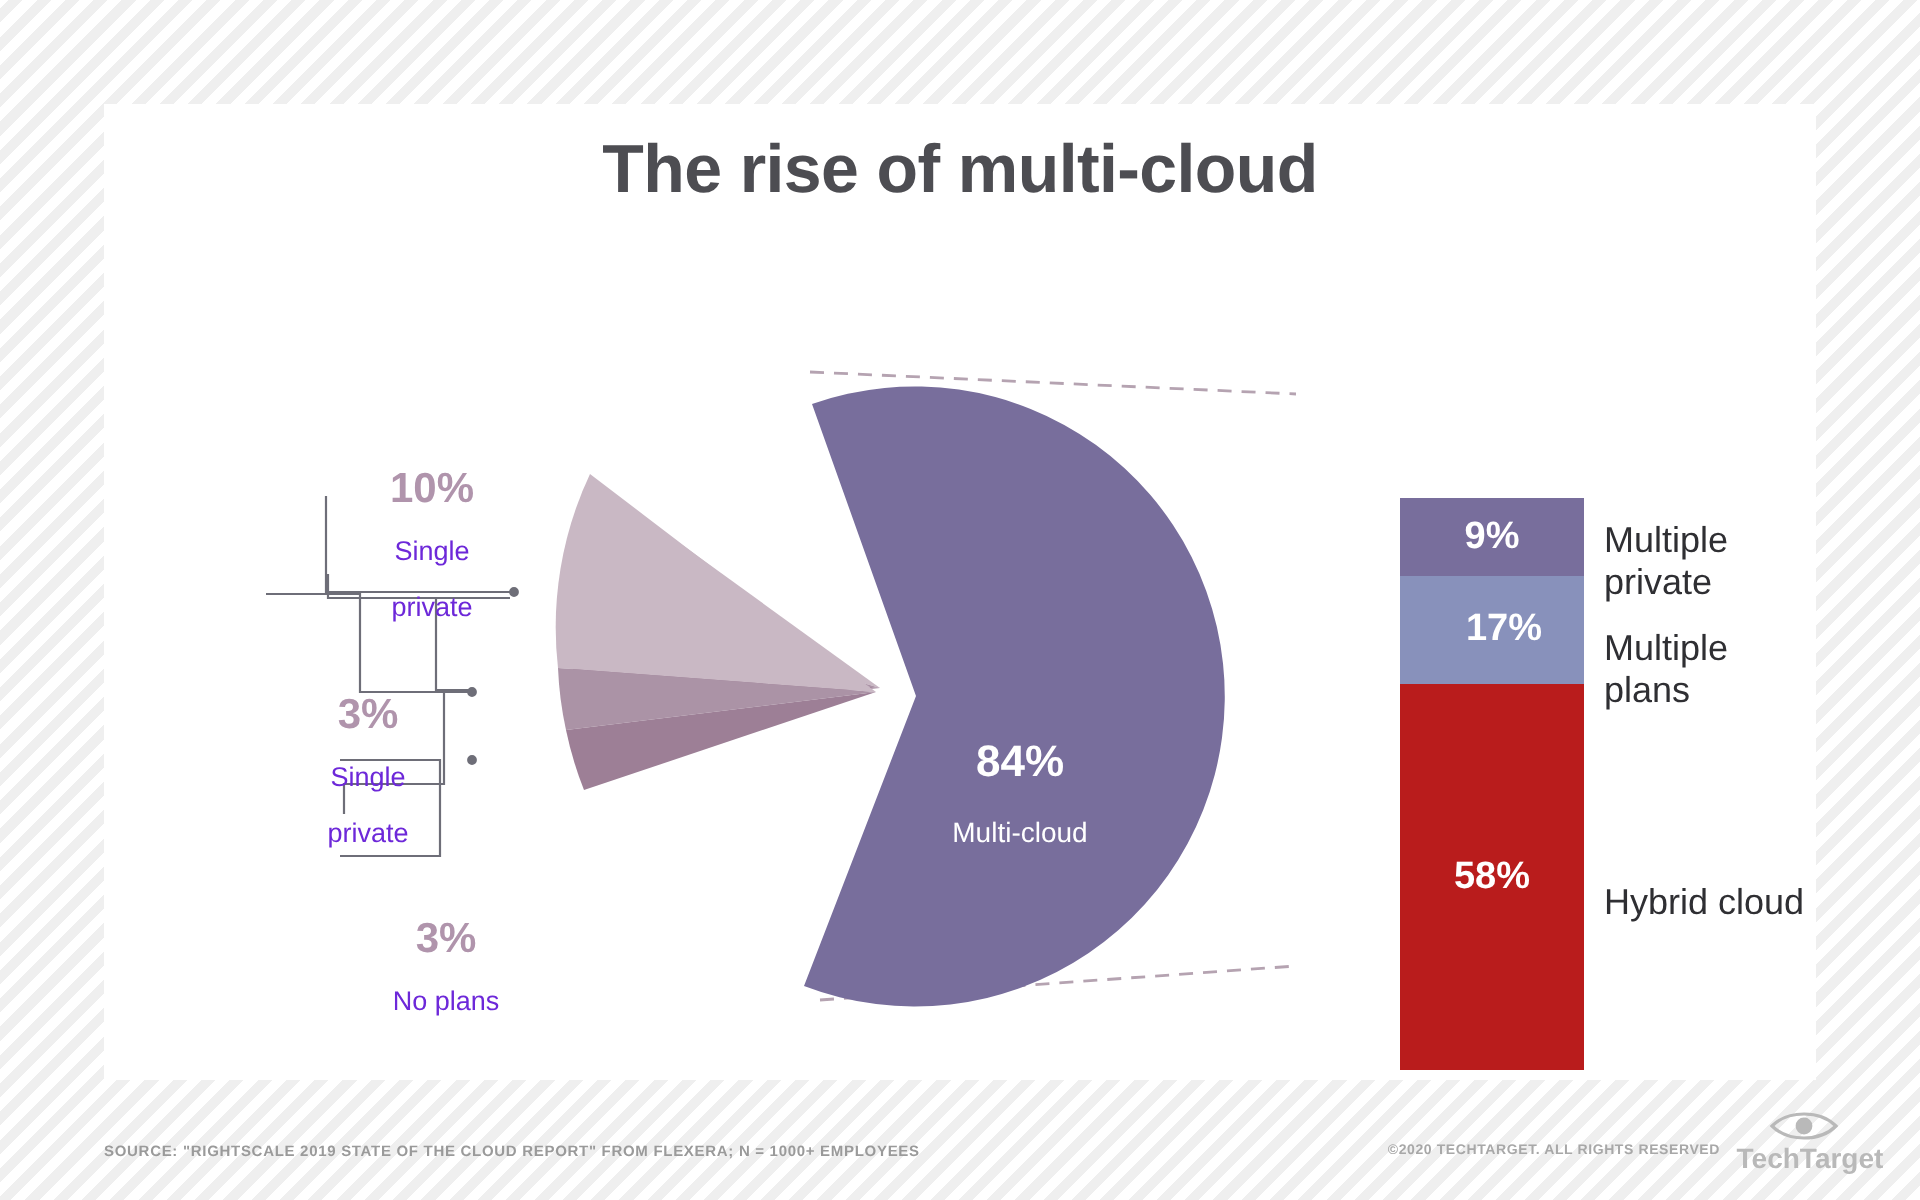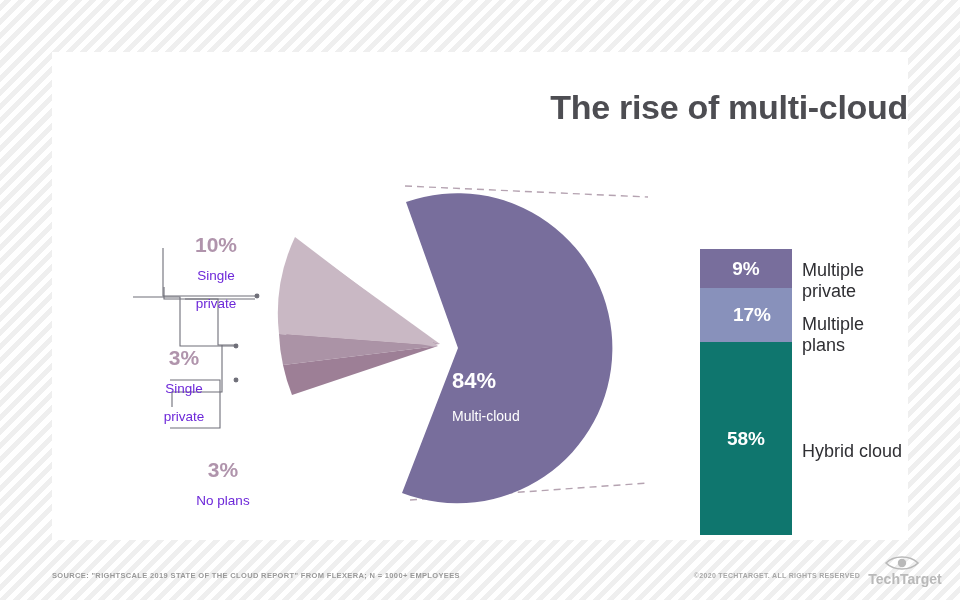--- a/index.html
+++ b/index.html
@@ -10,38 +10,38 @@
     background-image:repeating-linear-gradient(
       -45deg,
       #ffffff 0px, #ffffff 5px,
       #efefef 5px, #efefef 10px);
   }
   .card{
     position:absolute; left:52px; top:52px; width:856px; height:488px;
     background:#ffffff;
   }
   .title{
-    position:absolute; left:0; top:36px; width:856px; text-align:right;
+    position:absolute; left:0; top:14px; width:856px; text-align:center;
     font-size:34px; font-weight:bold; color:#4d4d52; letter-spacing:-0.3px;
   }
   .figure{position:absolute; left:0; top:0; width:856px; height:488px;}
   .figure svg{display:block;}
 
   
   .lbl{position:absolute; color:#333; }
   .lbl .pct{font-size:21px; font-weight:bold; color:#b094ac; line-height:1.1;}
   .lbl .nm{font-size:13.5px; color:#6d28d9; line-height:1.2; margin-top:12px;}
 
   #lab-single-public{ left:108px; top:181px; width:112px; text-align:center;}
   #lab-single-private{ left:82px; top:294px; width:100px; text-align:center;}
   #lab-no-plans{ left:118px; top:406px; width:106px; text-align:center;}
 
   
   .pie-center{
-    position:absolute; left:400px; top:316px; width:116px; 
+    position:absolute; left:400px; top:316px; width:116px; text-align:center;
     color:#fff;
   }
   .pie-center .pct{font-size:22px; font-weight:bold; line-height:1.15;}
   .pie-center .nm{font-size:14px; line-height:1.2; margin-top:15px;}
 
   
   .bar{position:absolute; left:648px; top:197px; width:92px; height:286px;}
   .seg{position:relative; display:flex; align-items:center; justify-content:center;}
   .seg .pct{color:#fff; font-size:19px; font-weight:bold;}
   #seg-multiple-private{height:39px;}
@@ -134,21 +134,21 @@
     <div class="nm">Multi-cloud</div>
   </div>
 
   <div class="bar">
     <div class="seg" id="seg-multiple-private" style="background:#786e9c;">
       <span class="pct">9%</span>
     </div>
     <div class="seg" id="seg-multiple-public" style="background:#8891bb;">
       <span class="pct">17%</span>
     </div>
-    <div class="seg" id="seg-hybrid-cloud" style="background:#0f766e;">
+    <div class="seg" id="seg-hybrid-cloud" style="background:#b91c1c;">
       <span class="pct">58%</span>
     </div>
   </div>
 
   <div class="barlab" id="barlab-multiple-private">Multiple private</div>
   <div class="barlab" id="barlab-multiple-public">Multiple plans</div>
   <div class="barlab" id="barlab-hybrid-cloud">Hybrid cloud</div>
 
 </div>
 

